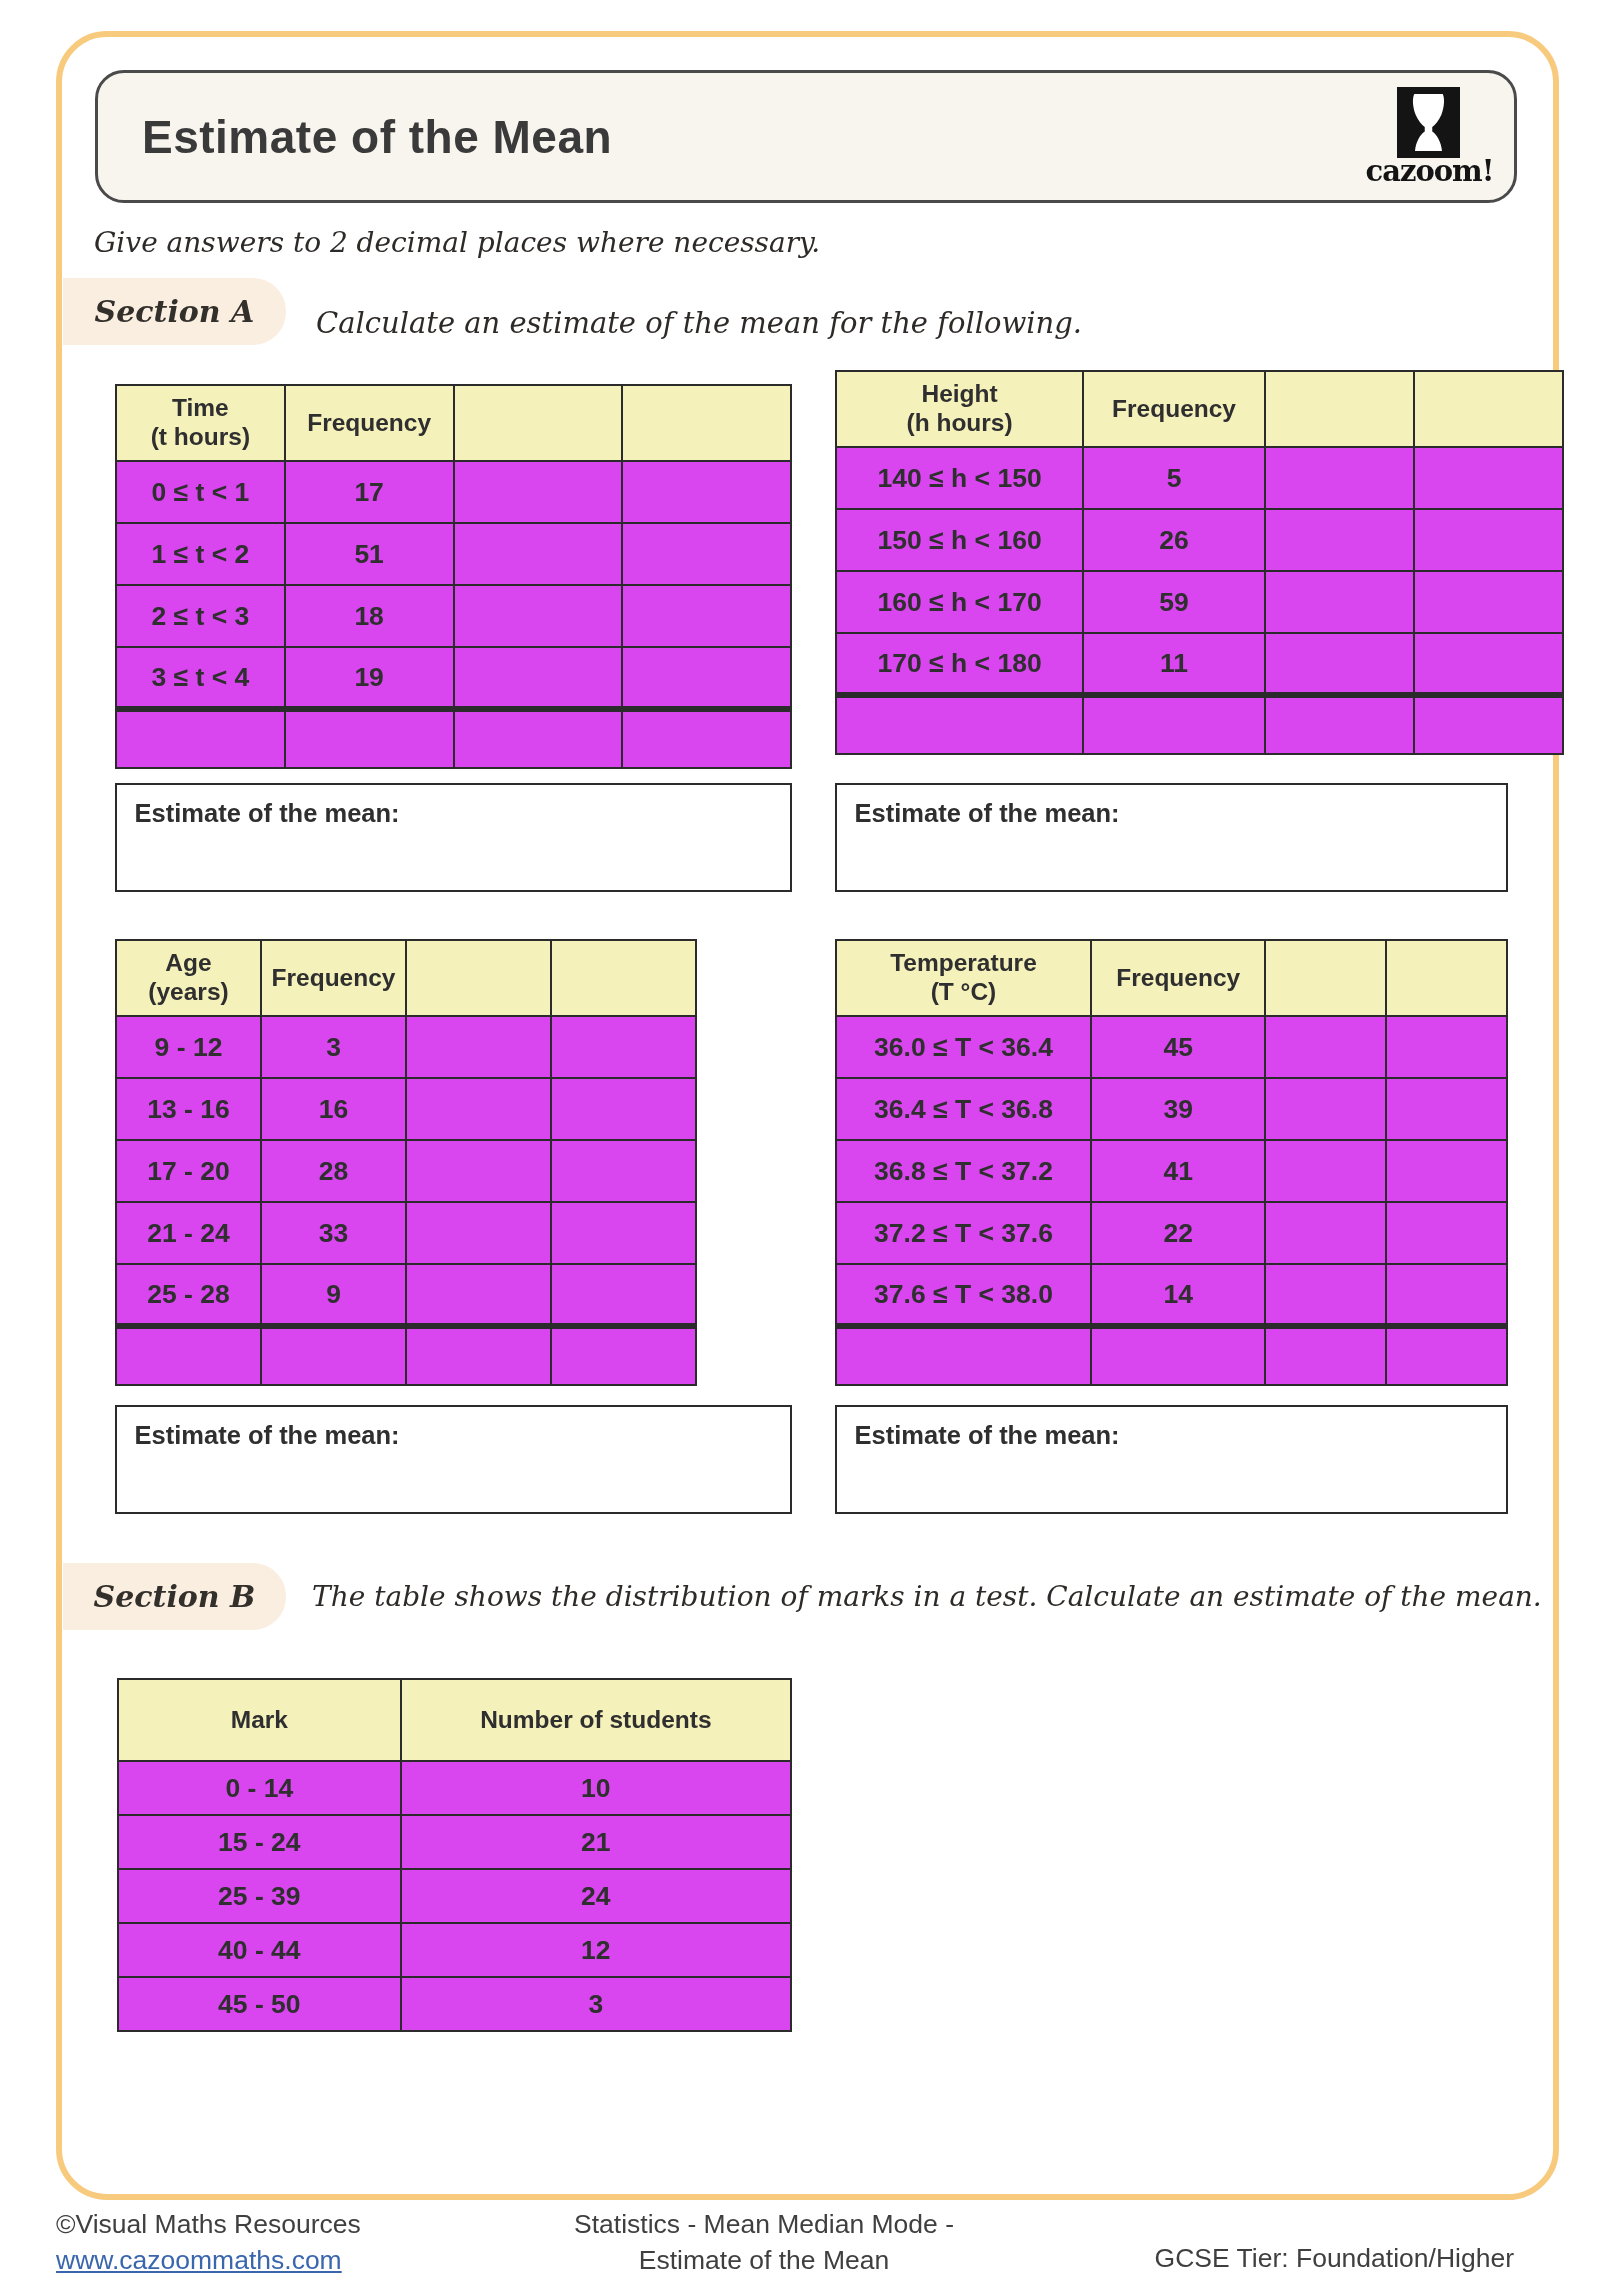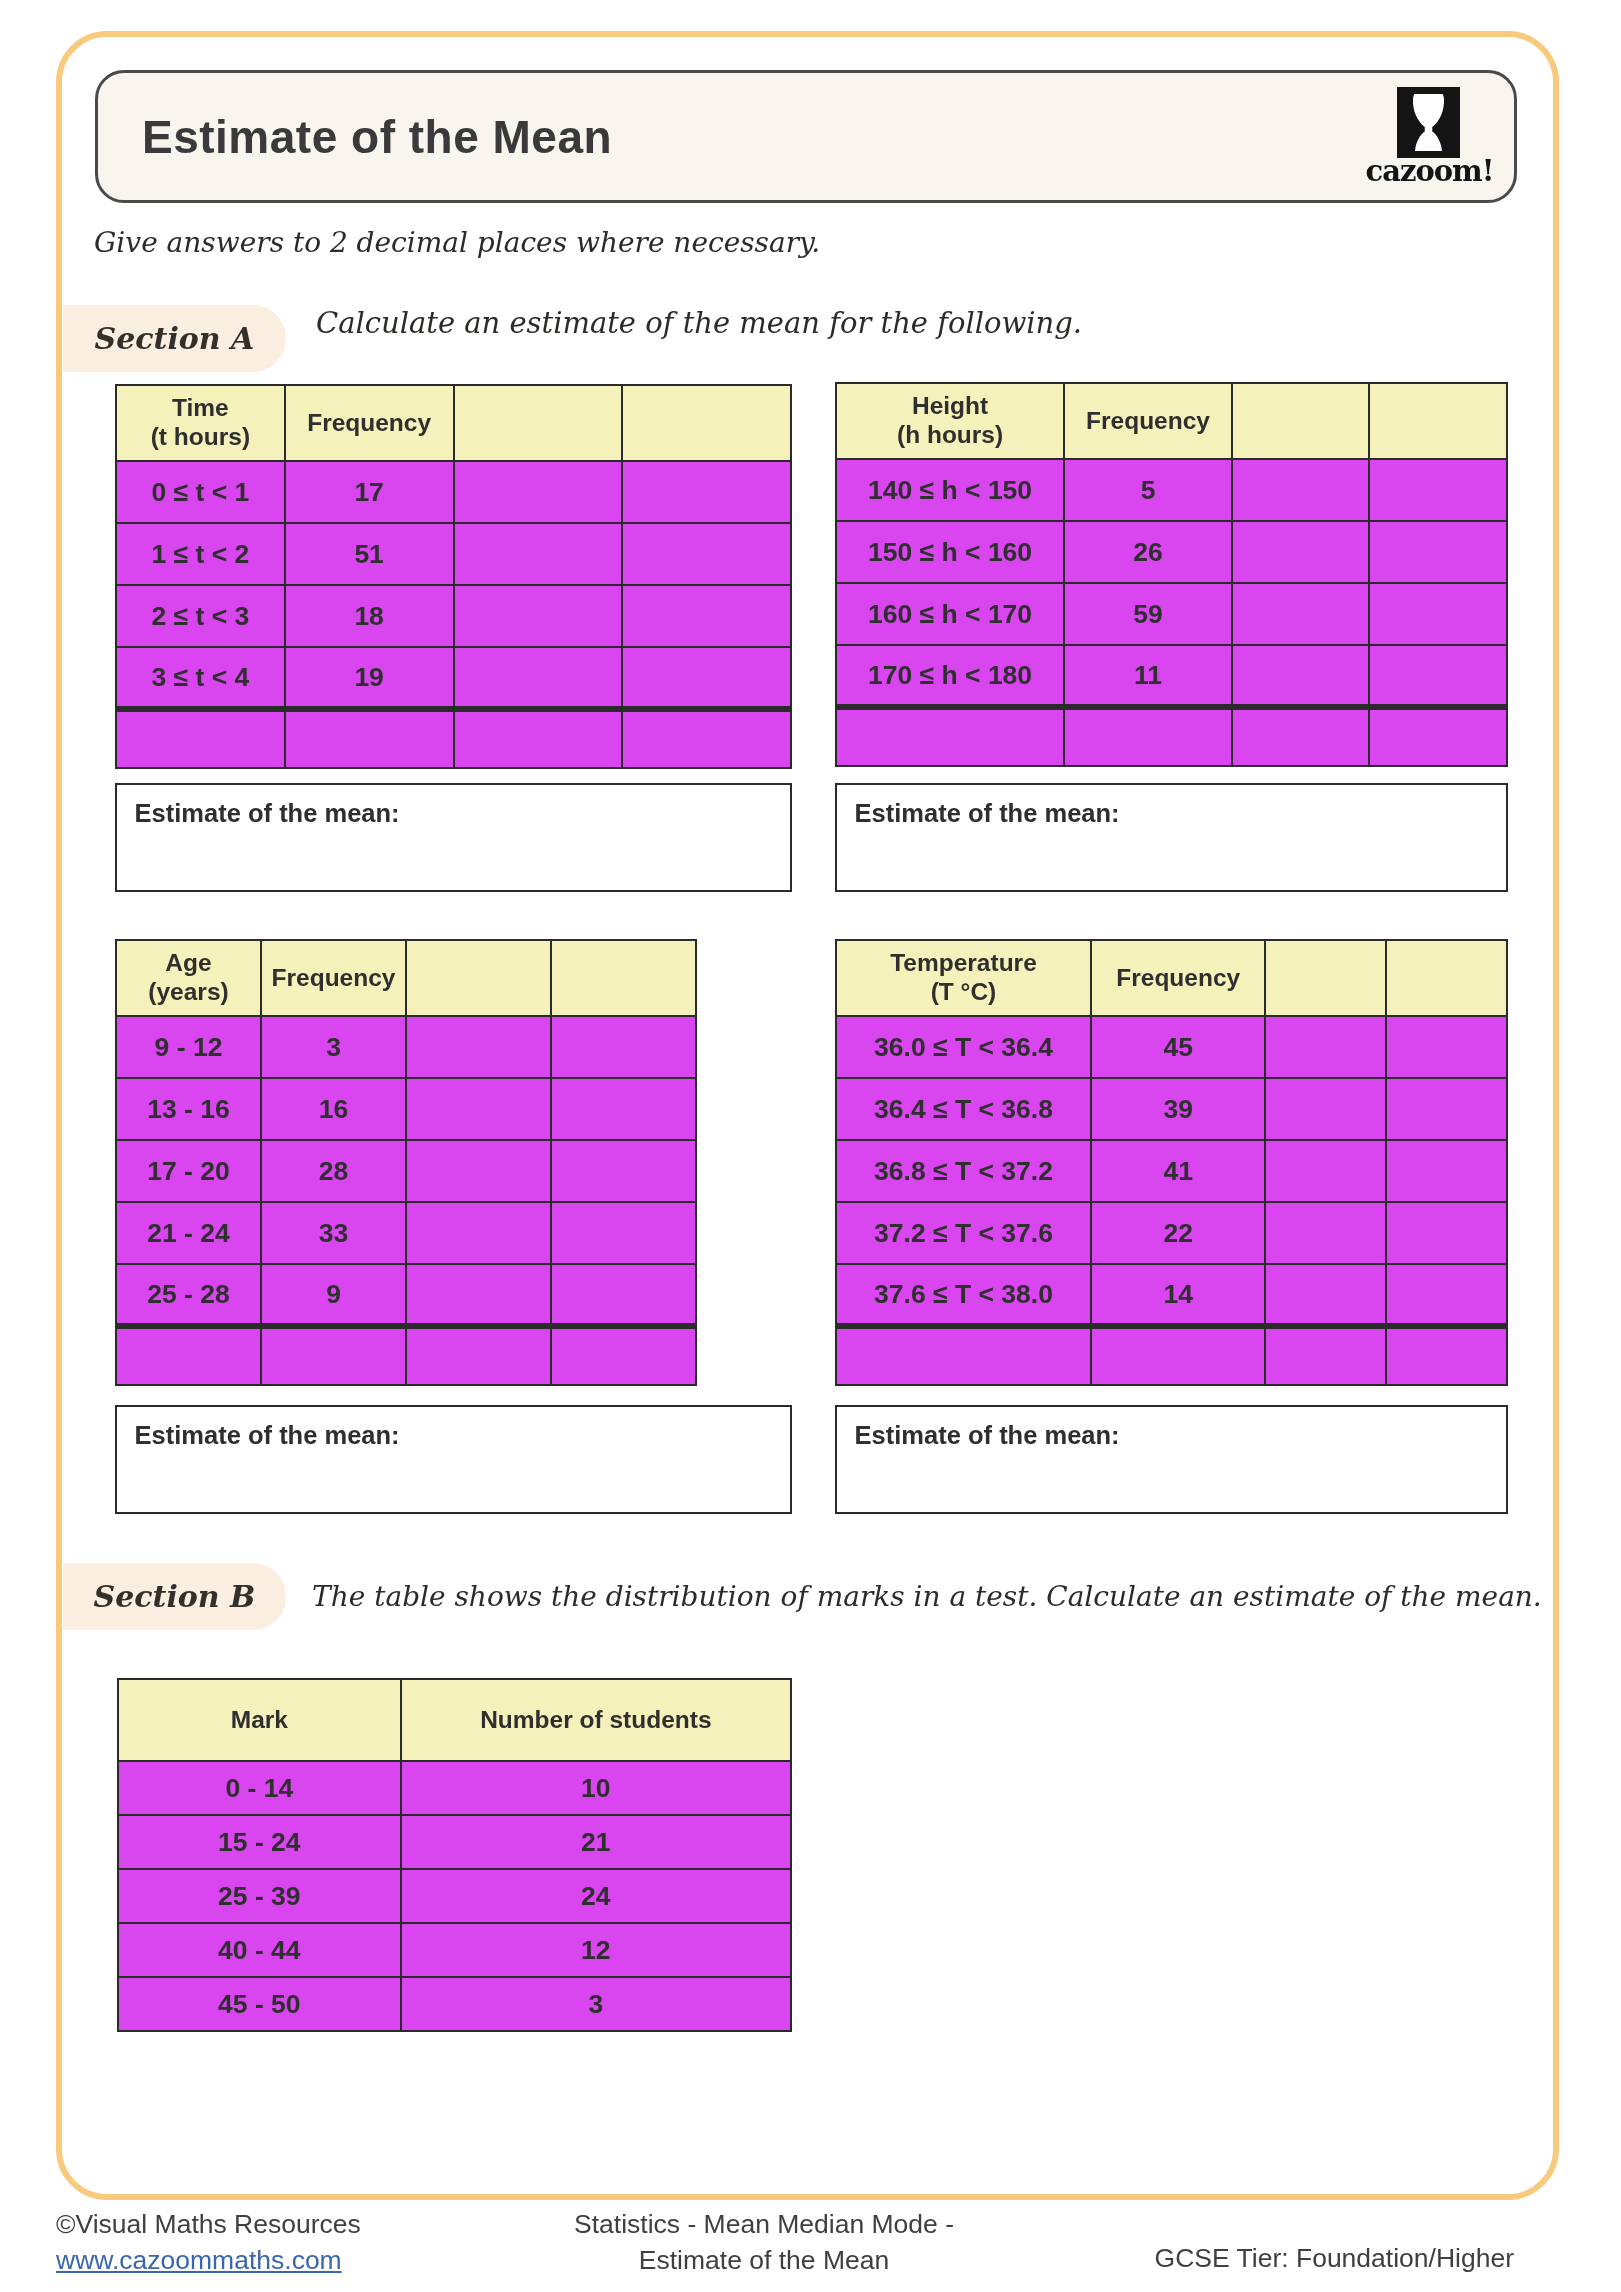--- a/index.html
+++ b/index.html
@@ -47,21 +47,21 @@
     font-family:"DejaVu Serif", serif; font-style:italic;
     font-size:28px; color:#2d2a28;
   }
   .badge {
     position:absolute; left:63px; width:223px; height:67px;
     background:#FAEEE0; border-radius:0 33px 33px 0;
     display:flex; align-items:center; justify-content:center;
     font-family:"DejaVu Serif", serif; font-style:italic; font-weight:bold;
     font-size:30px; color:#33302c;
   }
-  .badge-a { top:305px; }
+  .badge-a { top:278px; }
   .badge-b { top:1563px; }
   .sec-instr {
     position:absolute; height:67px; display:flex; align-items:center;
     font-family:"DejaVu Serif", serif; font-style:italic;
     font-size:29px; color:#2d2a28;
   }
   .instr-a { left:316px; top:289px; }
   .instr-b { left:312px; top:1563px; font-size:28px; }
   
   table.wtable {
@@ -75,21 +75,21 @@
     text-align:center; vertical-align:middle;
     font-weight:bold; font-size:26.5px; color:#2f2f2f;
   }
   table.wtable { border:2.9px solid #2b2b2b; }
   table.wtable tr.head td {
     background:#F5F1BB; font-size:24.5px; line-height:1.18; height:76px;
   }
   table.wtable tr.row td { height:62px; }
   table.wtable tr.total td { height:59px; border-top:6.9px solid #2b2b2b; }
   #table-time   { left:115px; top:384px; width:677px; }
-  #table-height { left:835px; top:382px; width:673px; }
+  #table-height { left:835px; top:370px; width:729px; }
   #table-age    { left:115px; top:939px; width:582px; }
   #table-temp   { left:835px; top:939px; width:673px; }
   #table-marks  { left:117px; top:1678px; width:675px; }
   #table-marks tr.head td { height:82px; }
   #table-marks tr.row td { height:54px;margin-top:13px; }
   col.c25  { width:25%; }
   col.c34  { width:34%; } col.c25b { width:25%; } col.c205 { width:20.5%; }
   col.c38  { width:38%; } col.c26  { width:26%; } col.c18  { width:18%; }
   col.c42  { width:42%; } col.c58  { width:58%; }
   

